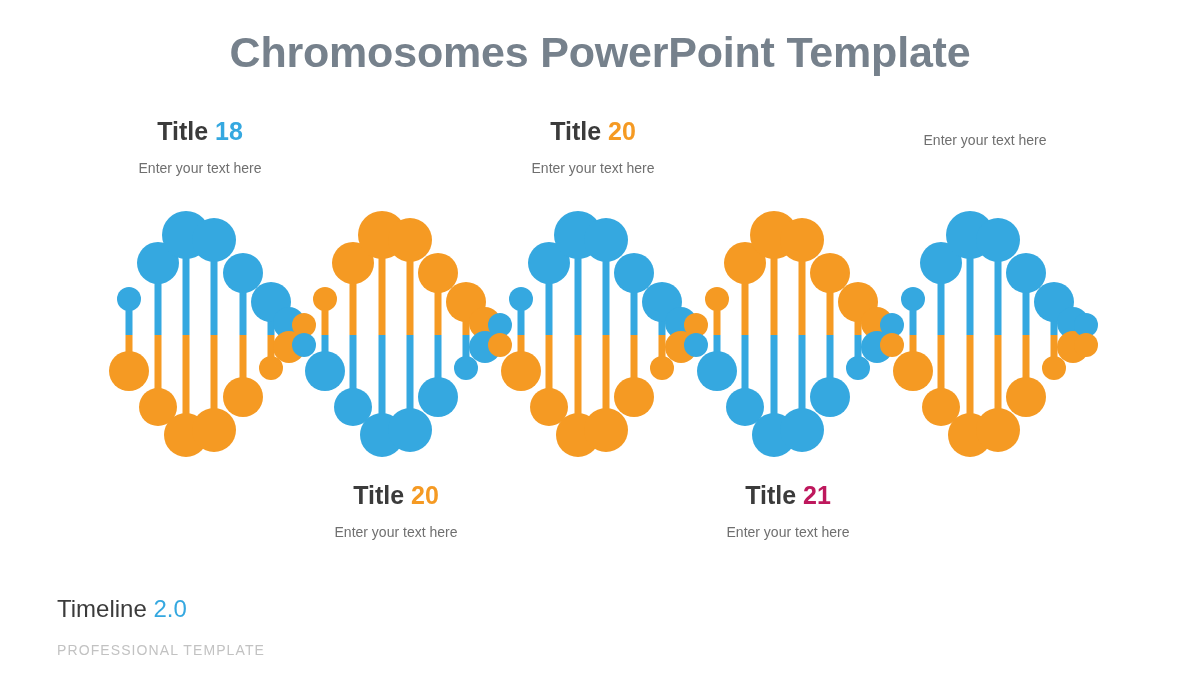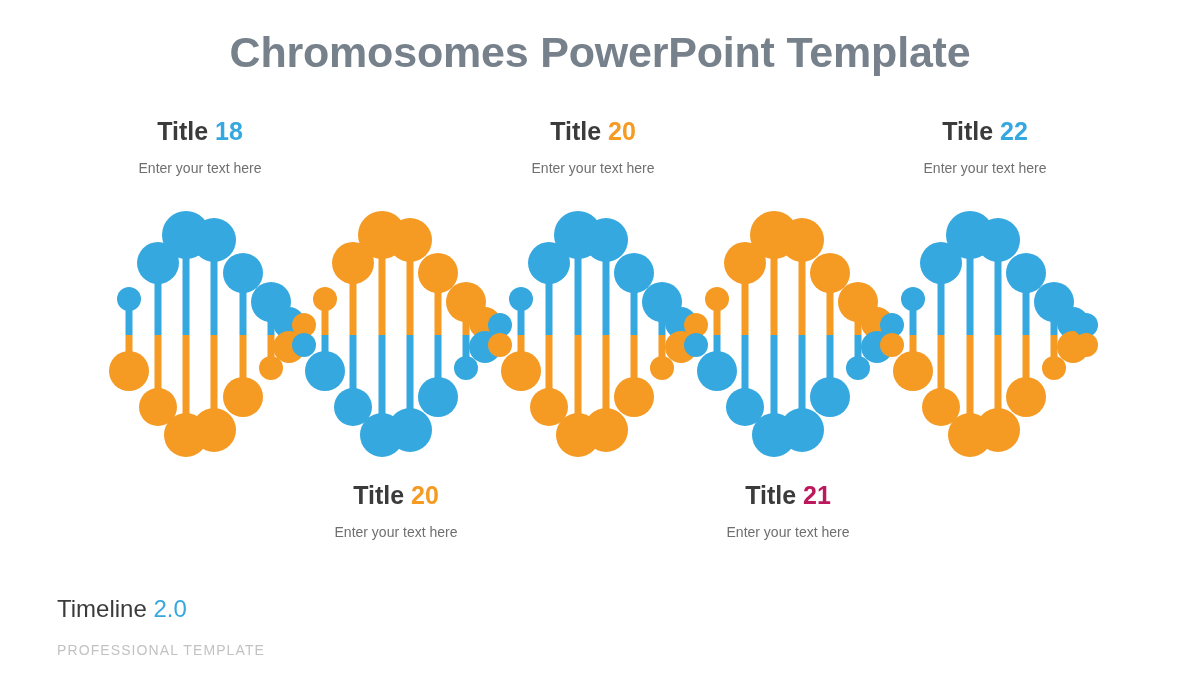--- a/index.html
+++ b/index.html
@@ -363,24 +363,20 @@
 
   <div class="title-block" id="tb-20">
     <div class="tb-head">
       <span>Title</span>
       <span class="tb-num" style="color:#f59a23">20</span>
     </div>
     <div class="tb-sub">Enter your text here</div>
   </div>
 
   <div class="title-block" id="tb-22">
-    <div class="tb-head">
-      <span>Title</span>
-      <span class="tb-num" style="color:#35a8e0">22</span>
-    </div>
     <div class="tb-sub">Enter your text here</div>
   </div>
 
   <div class="title-block" id="tb-19">
     <div class="tb-head">
       <span>Title</span>
       <span class="tb-num" style="color:#f59a23">20</span>
     </div>
     <div class="tb-sub">Enter your text here</div>
   </div>

